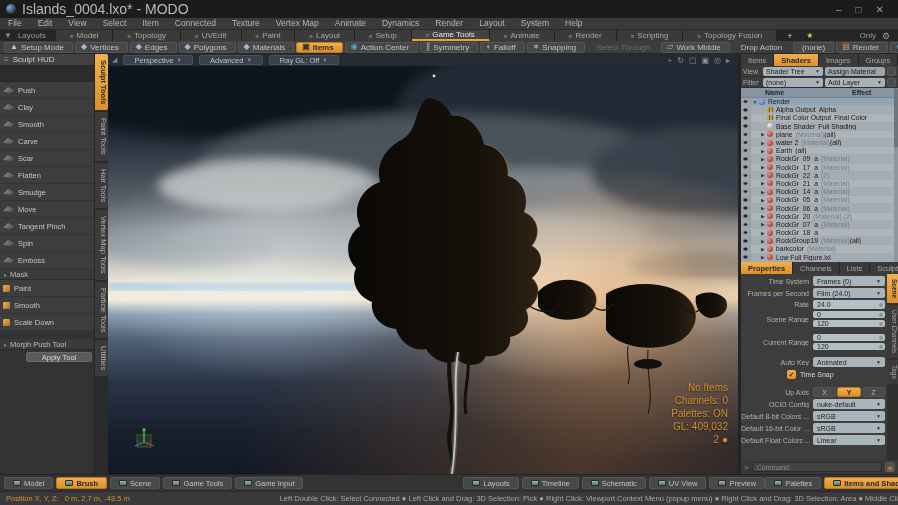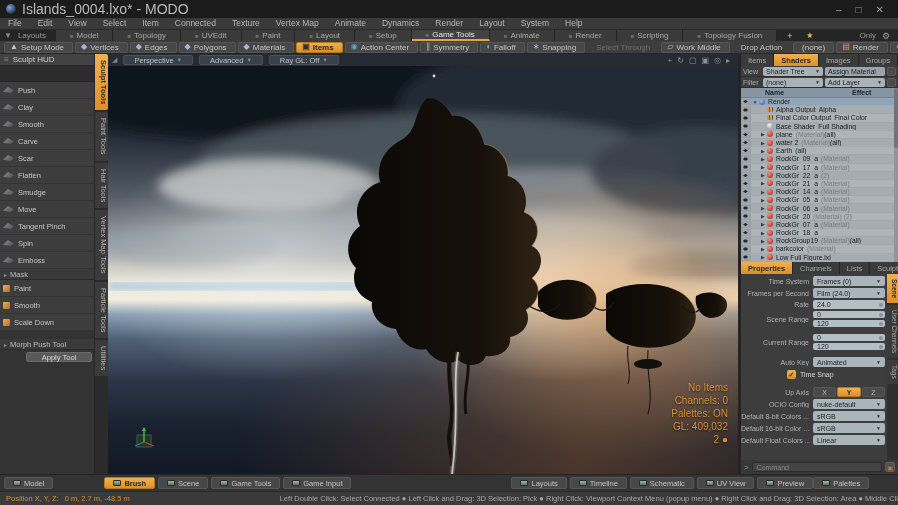--- a/index.html
+++ b/index.html
@@ -146,21 +146,21 @@
   .cmd-prompt { color:#9a9a9a; font-size:8px; }
   .cmd-input { flex:1; height:10px; background:#444; border:1px solid #2c2c2c; border-radius:2px; color:#8b8b8b; font-size:7px; display:flex; align-items:center; padding:0 4px; }
   .cmd-btn { width:10px; height:10px; background:#4f4f4f; border:1px solid #5e5e5e; border-radius:2px; display:flex; align-items:center; justify-content:center; color:#c87c3a; font-size:6px; }
 
   
   .bottombar { position:absolute; left:0; top:474px; width:898px; height:17px; background:#333; border-top:1px solid #242424; display:flex; align-items:center; padding:0 4px; }
   .bb-group { display:flex; gap:3px; align-items:center; }
   .bb-center { margin-left:160px; }
   .bb-right { margin-left:auto; padding-right:4px; }
   .bb { display:flex; align-items:center; gap:3px; height:12px; padding:0 8px; background:#484848; border:1px solid #565656; border-radius:2px; color:#c3c3c3; font-size:7.5px; white-space:nowrap; }
-  .bb.active { background:linear-gradient(#f0b050,#dd8f2a); color:#2a2a2a; border-color:#b87820; font-weight:bold;margin-left:48px; }
+  .bb.active { background:linear-gradient(#f0b050,#dd8f2a); color:#2a2a2a; border-color:#b87820; font-weight:bold; }
   .bb-ic { width:8px; height:6px; border:1px solid #2a2a2a; background:linear-gradient(#9ab8a0,#567a60); border-radius:1px; flex:none; }
 
   
   .statusbar { position:absolute; left:0; top:491px; width:898px; height:14px; background:#3a3a3a; border-top:1px solid #2a2a2a; display:flex; align-items:center; padding:0 6px; overflow:hidden; white-space:nowrap; }
   .pos-label { color:#d98e33; font-size:7.5px; margin-right:6px; }
   .pos-value { color:#d98e33; font-size:7.5px; }
   .help-text { color:#a8a8a8; font-size:7.5px; margin-left:150px; }
 </style>
 </head>
 <body>

